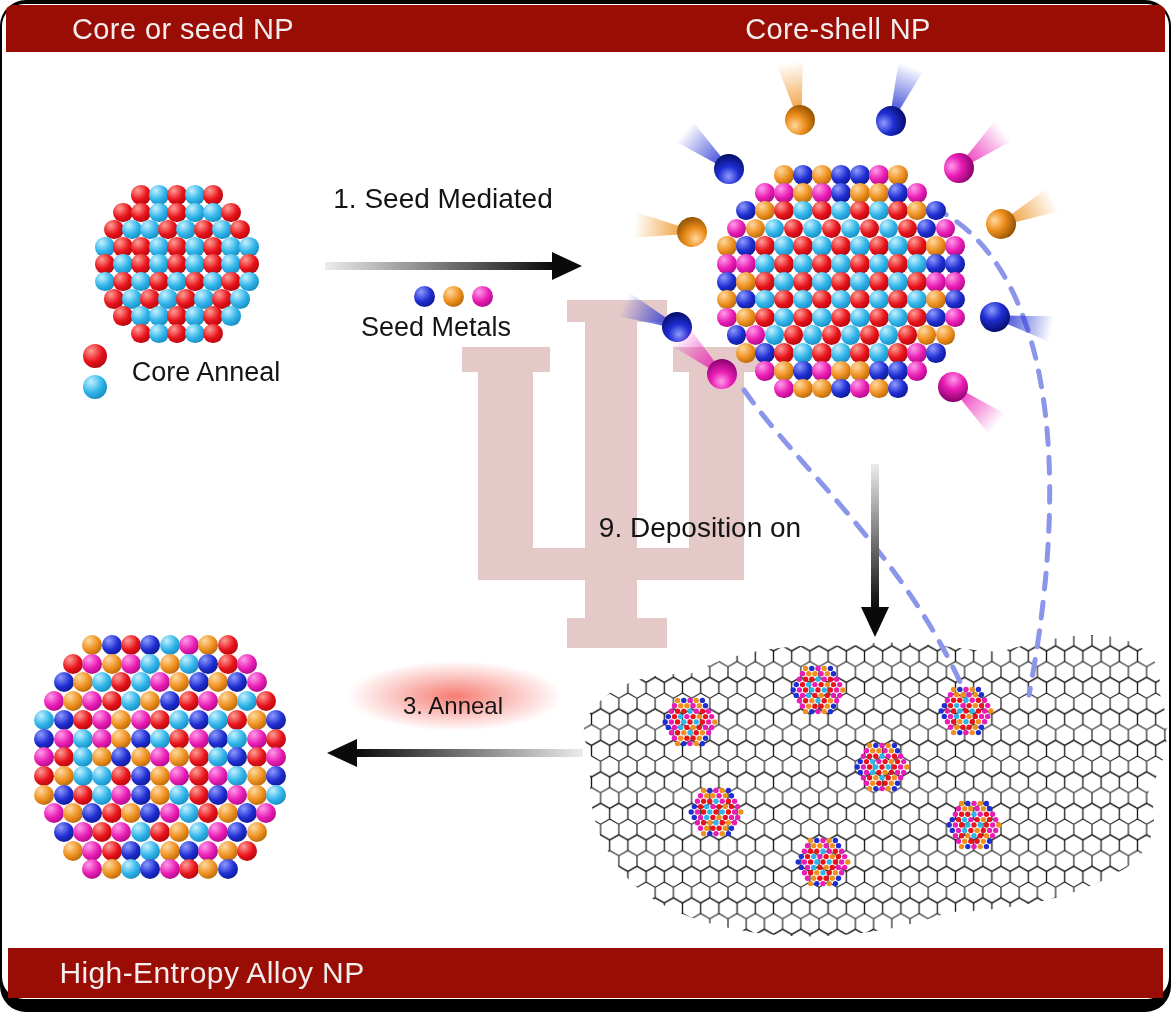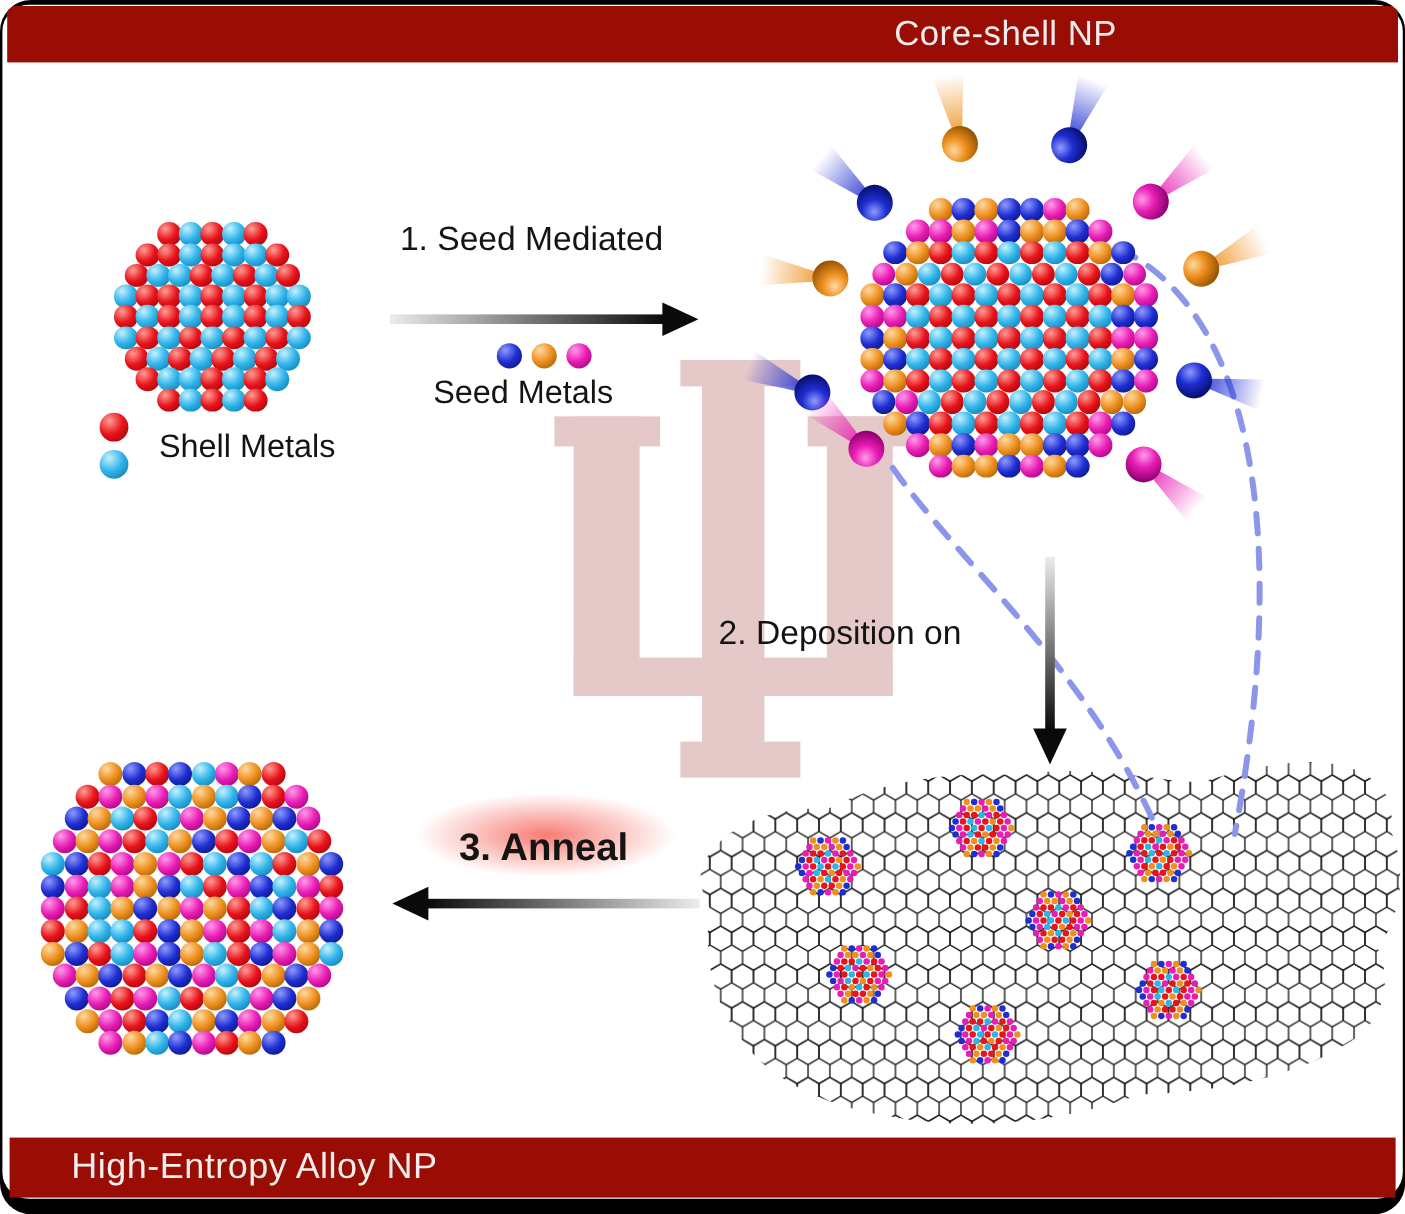--- a/index.html
+++ b/index.html
@@ -10,21 +10,21 @@
   #banner-top{left:6px;top:5px;width:1159px;height:47px;}
   #banner-bottom{left:8px;top:948px;width:1155px;height:50px;}
   .banner-label{position:absolute;transform:translate(-50%,-50%);color:#f3eded;font-size:29px;letter-spacing:.4px;white-space:nowrap;}
   #bl-tl{left:183px;top:29px;}
   #bl-tr{left:838px;top:29px;}
   #bl-bl{left:212px;top:973px;font-size:30px;}
   #bl-br{left:867px;top:973px;font-size:30px;}
   .lbl{position:absolute;transform:translate(-50%,-50%);color:#141414;text-align:center;white-space:nowrap;}
   #step1{left:443px;top:199px;font-size:28px;line-height:34px;}
   #step2{left:700px;top:528px;font-size:28px;line-height:34px;}
-  #step3{left:453px;top:706px;font-size:32px;font-weight:bold;}
+  #step3{left:453px;top:706px;font-size:24px;}
   #shell-metals-label{left:436px;top:327px;font-size:27px;}
   #core-metals-label{left:206px;top:372px;font-size:27px;}
   svg.layer{position:absolute;left:0;top:0;}
   .sphere{position:absolute;border-radius:50%;}
   .shaft{position:absolute;}
   #a1-shaft{left:325px;top:262px;width:228px;height:8px;background:linear-gradient(to right,#ececec,#0a0a0a);}
   #a1-head{left:552px;top:252px;width:0;height:0;border-top:14px solid transparent;border-bottom:14px solid transparent;border-left:30px solid #0a0a0a;}
   #a2-shaft{left:871px;top:464px;width:8px;height:144px;background:linear-gradient(to bottom,#ececec,#0a0a0a);}
   #a2-head{left:861px;top:607px;width:0;height:0;border-left:14px solid transparent;border-right:14px solid transparent;border-top:30px solid #0a0a0a;}
   #a3-shaft{left:356px;top:749px;width:227px;height:8px;background:linear-gradient(to left,#ececec,#0a0a0a);}
@@ -984,23 +984,24 @@
   <div class="shaft" id="a2-head"></div>
   <div class="shaft" id="a3-shaft"></div>
   <div class="shaft" id="a3-head"></div>
 
   <div id="anneal-glow"></div>
 
   <div class="lbl" id="step1">
     <div>1. Seed Mediated</div>
   </div>
   <div class="lbl" id="shell-metals-label">Seed Metals</div>
-  <div class="lbl" id="core-metals-label">Shell Metals</div>
+  <div class="lbl" id="core-metals-label">Core Anneal</div>
   <div class="lbl" id="step2">
-    <div>2. Deposition on</div>
+    <div>9. Deposition on</div>
   </div>
   <div class="lbl" id="step3">3. Anneal</div>
 
   <div class="banner" id="banner-top"></div>
   <div class="banner" id="banner-bottom"></div>
+  <div class="banner-label" id="bl-tl">Core or seed NP</div>
   <div class="banner-label" id="bl-tr">Core-shell NP</div>
   <div class="banner-label" id="bl-bl">High-Entropy Alloy NP</div>
 </div>
 
 </body></html>

